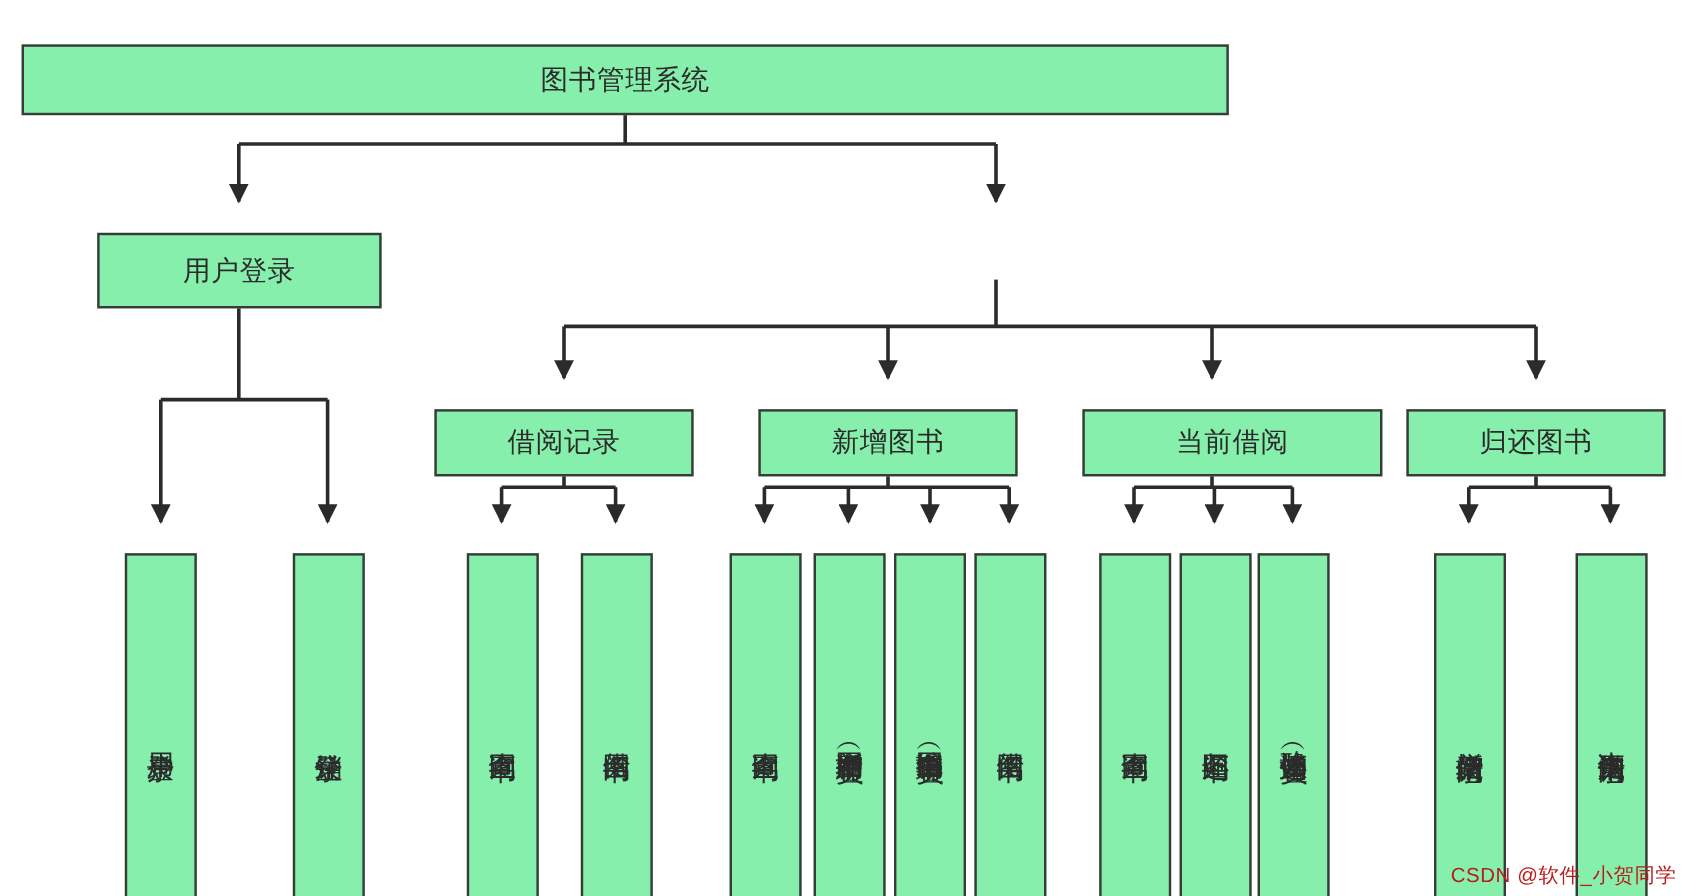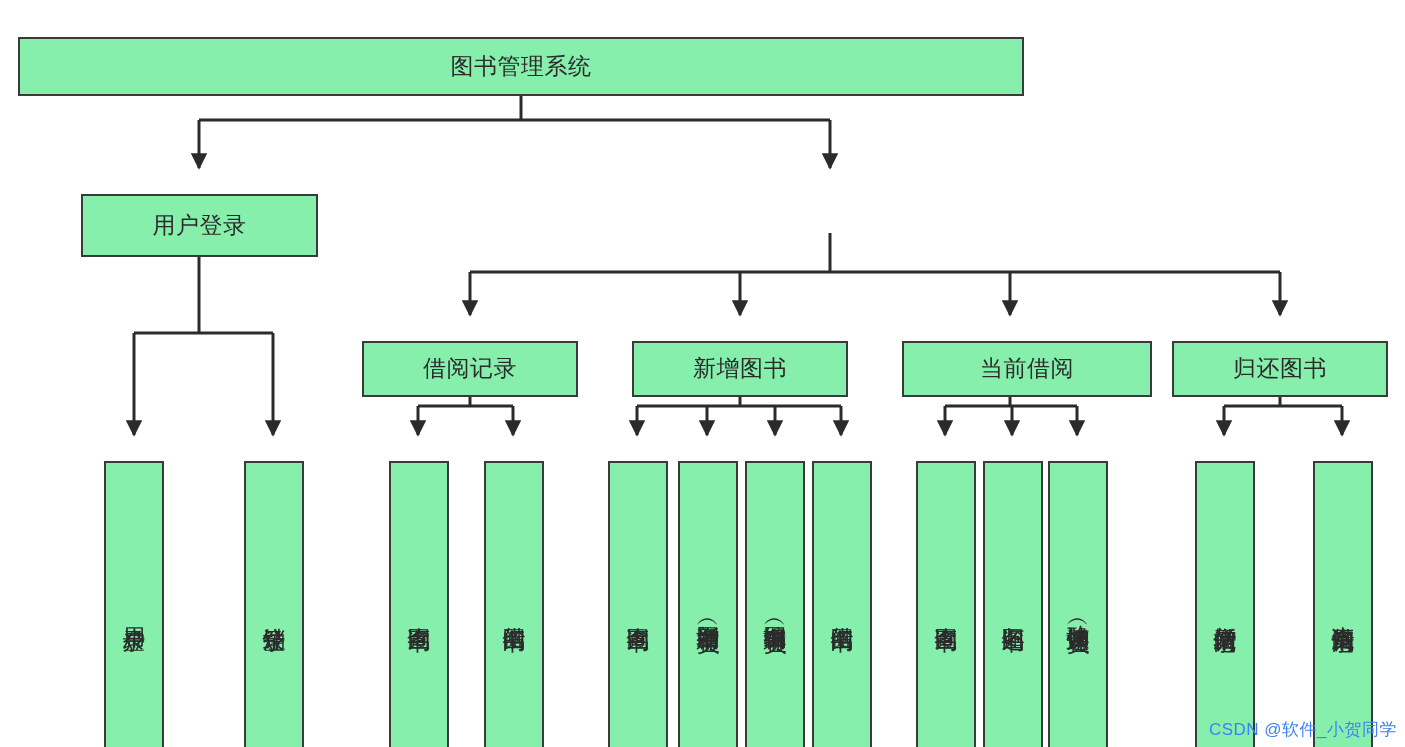--- a/index.html
+++ b/index.html
@@ -53,21 +53,21 @@
   .node-v .vtext {
     writing-mode: vertical-rl;
     text-orientation: upright;
     display: block;
   }
   #watermark {
     position: absolute;
     right: 8px;
     bottom: 6px;
     font-size: 17px;
-    color: #3b82f6;
+    color: #b91c1c;
     white-space: nowrap;
     letter-spacing: 0.5px;
   }
 </style>
 </head>
 <body>
 
 <div id="diagram-root">
 
   <svg id="edge-layer" viewBox="0 0 1405 747" width="1405" height="747" xmlns="http://www.w3.org/2000/svg">

